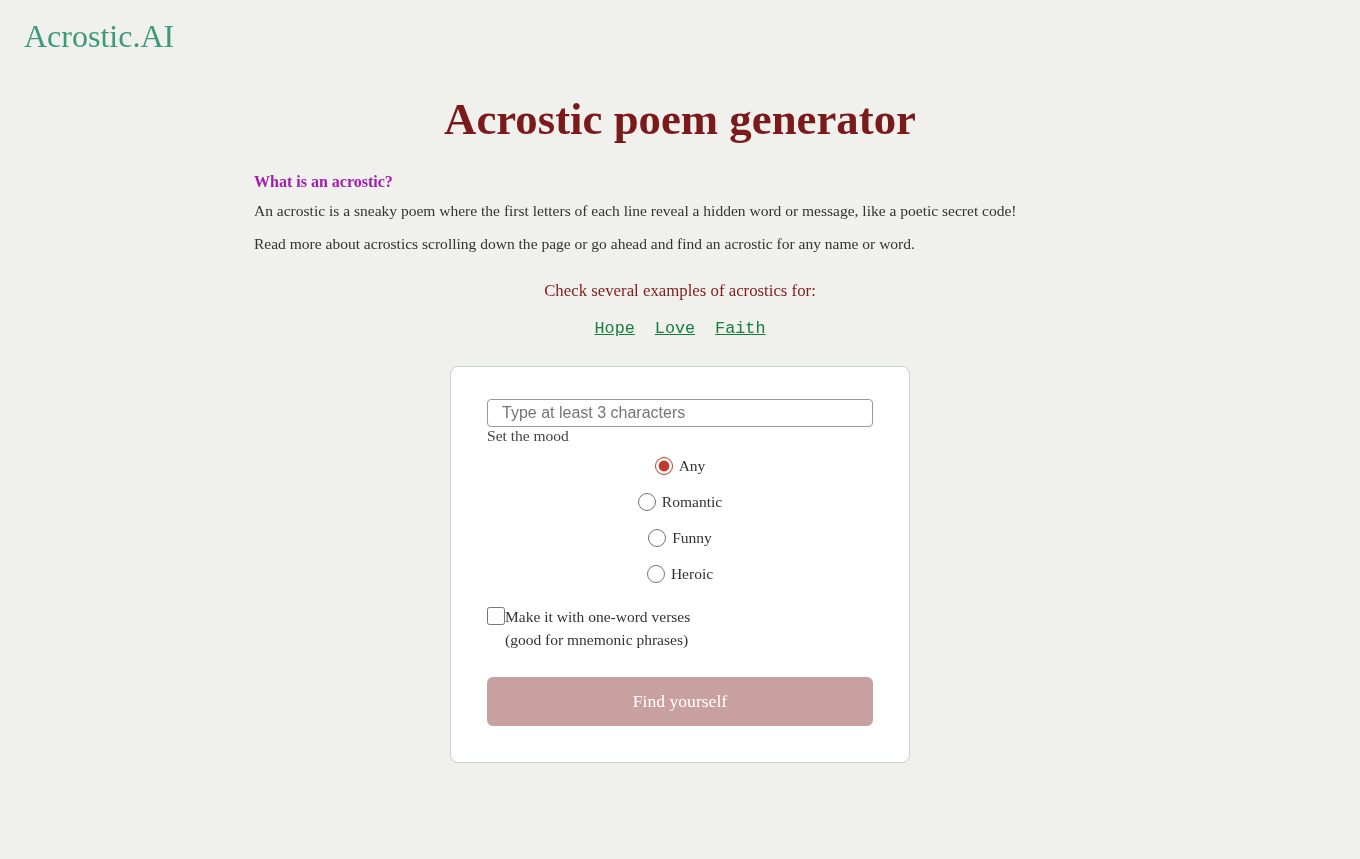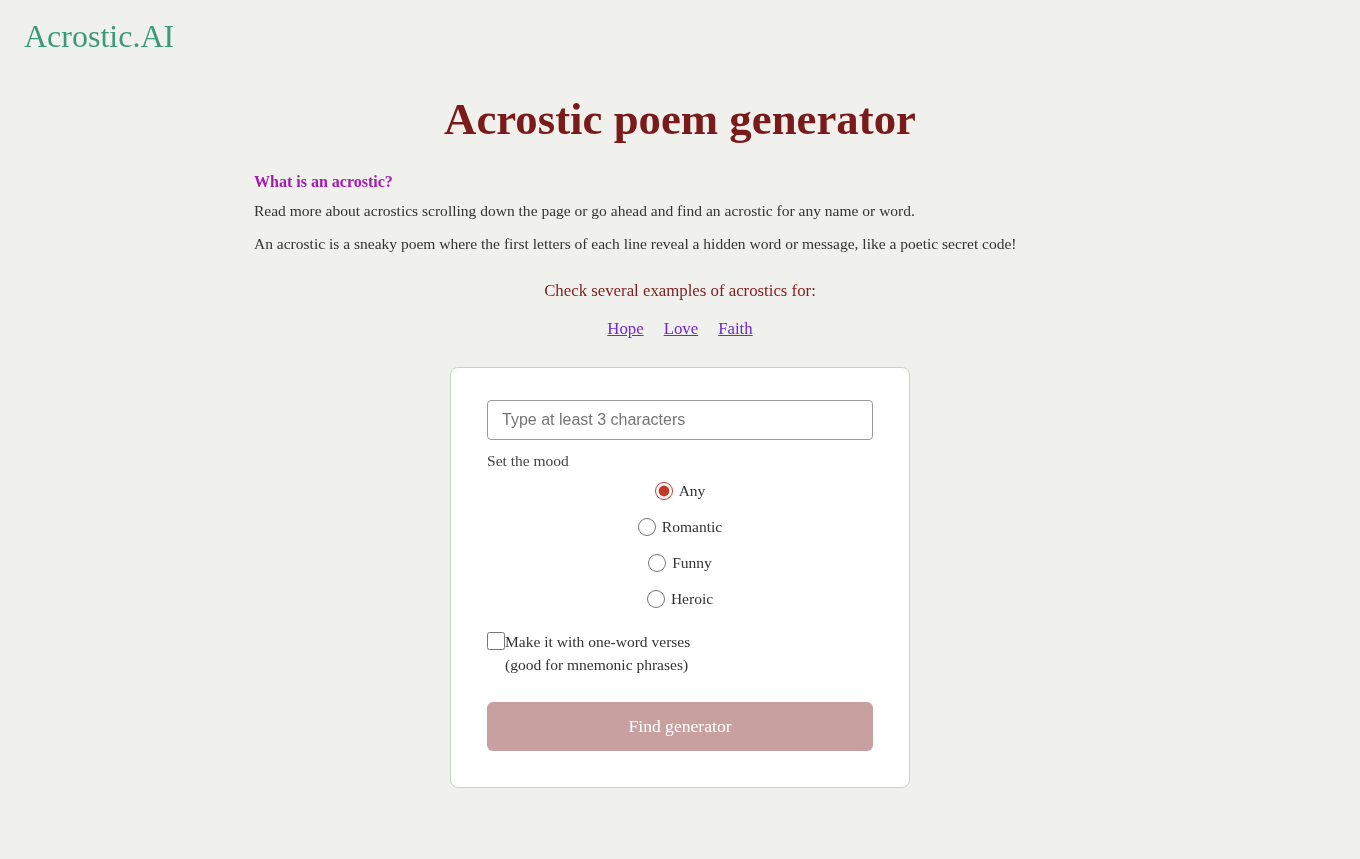--- a/index.html
+++ b/index.html
@@ -68,51 +68,52 @@
       margin-bottom: 18px;
     }
 
     .examples-links {
       display: flex;
       justify-content: center;
       gap: 20px;
     }
 
     .example-link {
-      color: #6d28d9;
+      color: #15803d;
       text-decoration: underline;
       font-size: 1.05rem;
       cursor: pointer;
+      font-family: Liberation Mono, monospace;
     }
 
     .form-card {
       background-color: #fff;
       border: 1.5px solid #c5d5c5;
       border-radius: 8px;
       padding: 32px 36px 36px 36px;
       max-width: 460px;
       margin: 0 auto;
     }
 
     .form-intro {
       font-size: 0.97rem;
       color: #444;
       margin-bottom: 14px;
     }
 
     .name-input {
       width: 100%;
-      padding: 10px 14px;
+      padding: 4px 14px;
       font-size: 1rem;
       border: 1.5px solid #999;
       border-radius: 4px;
       outline: none;
       color: #888;
       background: #fff;
-      margin-bottom: 12px;
+      margin-bottom: 0;
     }
 
     .max-chars {
       font-size: 0.82rem;
       color: #666;
       margin-bottom: 20px;
     }
 
     .mood-label {
       font-size: 0.97rem;
@@ -185,22 +186,22 @@
 
 <header class="header">
   <span class="site-title">Acrostic.AI</span>
 </header>
 
 <main class="main-content">
   <h1 class="page-title">Acrostic poem generator</h1>
 
   <section class="what-is-section">
     <p class="what-is-heading">What is an acrostic?</p>
+    <p class="what-is-text">An acrostic is a sneaky poem where the first letters of each line reveal a hidden word or message, like a poetic secret code!</p>
     <p class="what-is-text">Read more about acrostics scrolling down the page or go ahead and find an acrostic for any name or word.</p>
-    <p class="what-is-text">An acrostic is a sneaky poem where the first letters of each line reveal a hidden word or message, like a poetic secret code!</p>
   </section>
 
   <section class="examples-section">
     <p class="examples-label">Check several examples of acrostics for:</p>
     <div class="examples-links">
       <span class="example-link">Hope</span>
       <span class="example-link">Love</span>
       <span class="example-link">Faith</span>
     </div>
   </section>
@@ -231,15 +232,15 @@
     </div>
 
     <div class="checkbox-option">
       <input type="checkbox" style="">
       <span class="checkbox-text">
         <span>Make it with one-word verses</span><br>
         <span>(good for mnemonic phrases)</span>
       </span>
     </div>
 
-    <button class="find-button">Find generator</button>
+    <button class="find-button">Find yourself</button>
   </div>
 </main>
 
 </body></html>

